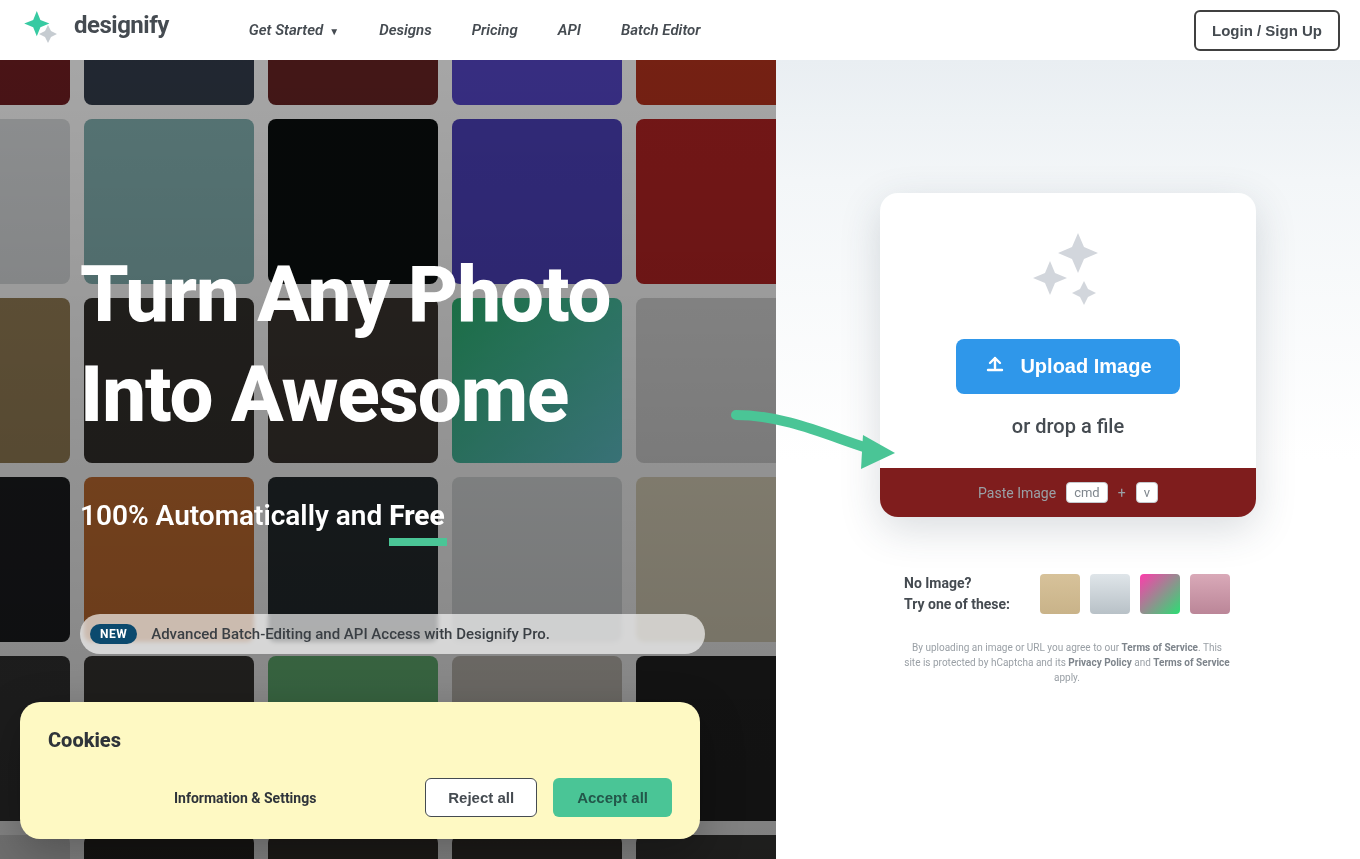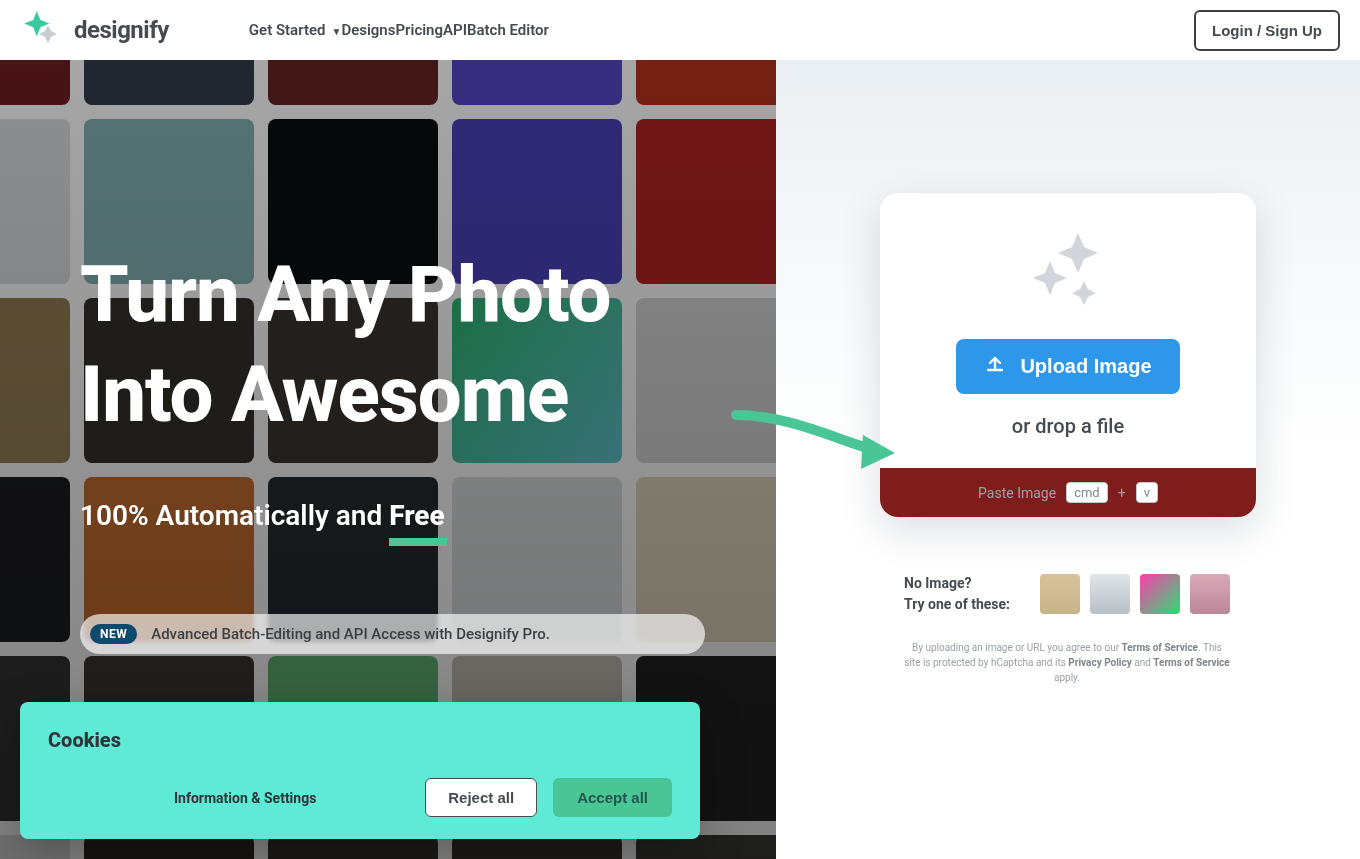--- a/index.html
+++ b/index.html
@@ -6,23 +6,23 @@
   body {
     font-family: -apple-system, BlinkMacSystemFont, 'Segoe UI', Roboto, Helvetica, Arial, sans-serif;
     width: 1360px; height: 859px; overflow: hidden; position: relative; color: #454b51;
   }
 
   
   .nav {
     position: absolute; top: 0; left: 0; right: 0; height: 60px;
     background: #fff; display: flex; align-items: center; padding: 0 20px; z-index: 40;
   }
-  .logo { display: flex; align-items: center; gap: 12px; cursor: pointer; }
+  .logo { display: flex; gap: 12px; cursor: pointer; }
   .logo-text { font-size: 24px; font-weight: 700; color: #454b51; letter-spacing: -0.5px; }
-  .nav-links { display: flex; align-items: center; margin-left: 80px; }
+  .nav-links { display: flex; align-items: center; gap: 40px; margin-left: 80px; font-style: italic; }
   .nav-link { font-size: 15px; font-weight: 600; color: #454b51; cursor: pointer; display: flex; align-items: center; gap: 6px; }
   .nav-caret { font-size: 10px; position: relative; top: 1px; }
   .nav-right { margin-left: auto; }
   .login-btn {
     border: 2px solid #404040; border-radius: 6px; padding: 10px 16px;
     font-size: 15px; font-weight: 700; background: #fff; cursor: pointer; color: #454b51;
   }
 
   
   .left {
@@ -115,21 +115,21 @@
 
   .legal {
     position:absolute; left:128px; top:580px; width:326px; text-align:center;
     font-size:10px; color:#9aa0a6; line-height:1.5;
   }
   .legal b { color:#7d848b; font-weight:700; }
 
   
   .cookie {
     position:absolute; left:20px; bottom:20px; width:680px;
-    background:#5eead4; border-radius:8px; box-shadow:0 14px 44px rgba(0,0,0,.25);
+    background:#fef9c3; border-radius:20px; box-shadow:0 14px 44px rgba(0,0,0,.25);
     padding:26px 28px 22px; z-index:60;
   }
   .cookie-title { font-size:20px; font-weight:800; color:#2f343a; }
   .cookie-body { font-size:15px; color:#454b51; margin-top:14px; line-height:1.55; }
   .cookie-info { font-size:14px; font-weight:700; color:#2f343a; cursor:pointer; }
   .cookie-reject {
     border:1.5px solid #454b51; background:#fff; border-radius:6px; padding:10px 22px;
     font-size:15px; font-weight:600; cursor:pointer; margin-left:auto; color:#454b51;
   }
   .cookie-accept {

